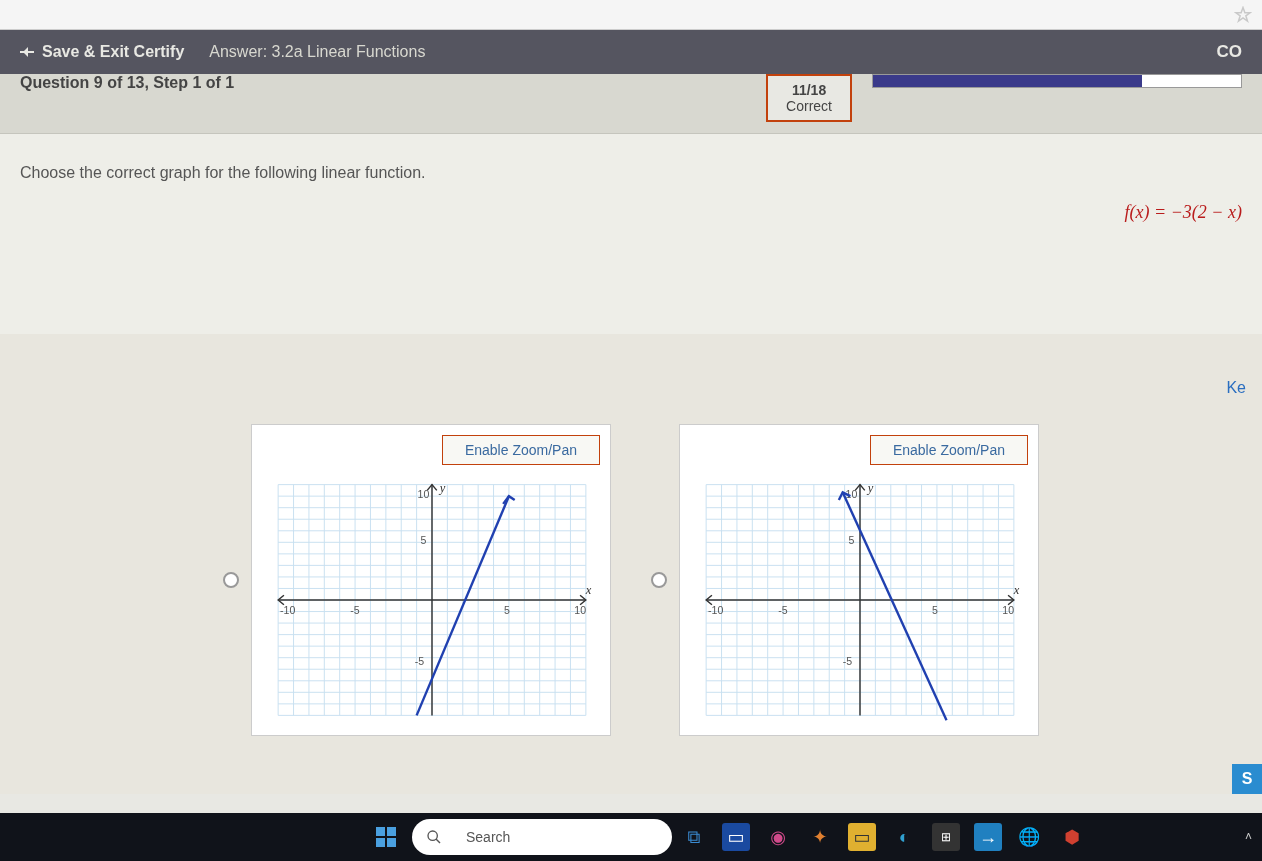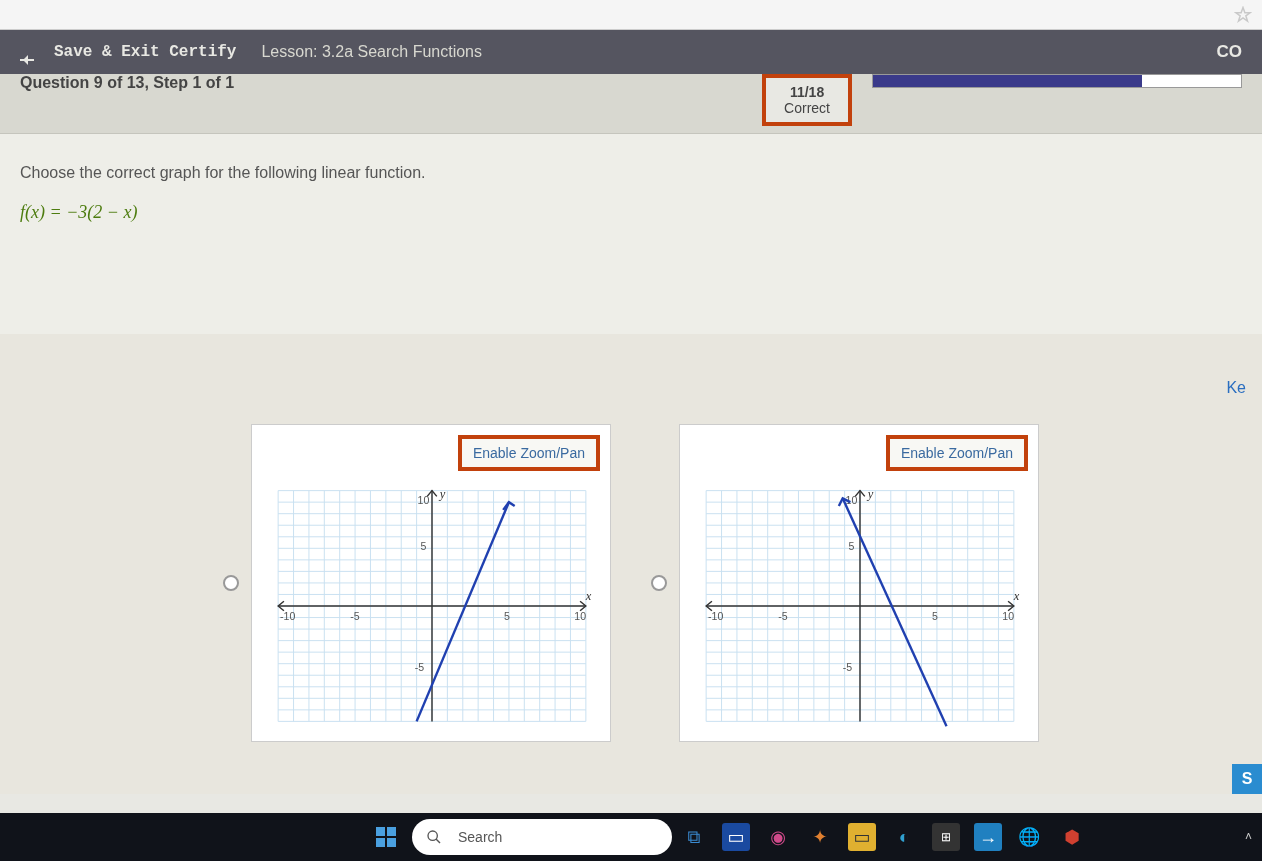--- a/index.html
+++ b/index.html
@@ -26,43 +26,42 @@
       height: 44px;
       background: #555560;
       display: flex;
       align-items: center;
       padding: 0 20px;
       gap: 25px;
       color: #e8e8e3;
     }
     .save-exit {
       display: flex;
-      align-items: flex-end;
-      gap: 20px;
+      align-items: center;
+      gap: 8px;
       font-weight: bold;
       font-size: 16px;
-      font-family: Liberation Mono, monospace;
     }
     .arrow-left { width:14px; height:2px; background:#e8e8e3; position:relative; }
     .arrow-left::before { content:''; position:absolute; left:-2px; top:-4px; border:5px solid transparent; border-right-color:#e8e8e3; }
     .lesson-title { font-size: 16px; color:#d8d8d0; }
     .co-text { margin-left:auto; font-weight:bold; font-size:17px; }
     .question-bar {
       height: 60px;
       background: #d8d8d0;
       display: flex;
       align-items: flex-start;
       padding: 0 20px;
       border-bottom: 1px solid #c5c5bd;
     }
     .question-title { font-weight:bold; color:#444; font-size:16px; }
     .score-block {
       margin-left:auto;
       background:#e8e8e3;
-      border:4px solid #c2410c;
+      border:2px solid #c2410c;
       padding:6px 18px;
       text-align:center;
       font-size:14px;
       color:#444;
     }
     .score-block .score { font-weight:bold; }
     .progress-wrap { 
       margin-left:20px;
       width:370px; height:14px; background:#fff; border:1px solid #999;
       position:relative;
@@ -70,21 +69,21 @@
     .progress-fill { 
       height:100%; background:#3a3a8a; width:73%; 
     }
     .content-area {
       background:#eeeee8;
       padding:30px 20px 0 20px;
       height:200px;
       position:relative;
     }
     .instruction { color:#555; font-size:16px; margin-bottom:20px; }
-    .formula { text-align:left; font-style:italic; font-size:18px; color:#4d7c0f; font-family: 'Times New Roman', serif;}
+    .formula { text-align:right; font-style:italic; font-size:18px; color:#b91c1c; font-family: 'Times New Roman', serif;}
     .answer-section {
       background:#e8e6de;
       padding:20px;
       height:460px;
       position:relative;
     }
     .answer-label { color:#666; font-size:15px; }
     .ke-label { position:absolute; right:16px; top:45px; color:#2a6ec0; font-size:16px; }
     .graphs-row {
       display:flex;
@@ -103,24 +102,24 @@
     .graph-panel {
       background:#fff;
       border:1px solid #ccc;
       width:360px;
       padding:10px;
       position:relative;
     }
     .zoom-btn {
       display:block;
       margin:0 0 10px auto;
-      border:4px solid #c2410c;
+      border:1px solid #c2410c;
       background:#f8f8f4;
       color:#3a6aa0;
-      padding:6px 11px;
+      padding:6px 22px;
       font-size:14px;
       cursor:pointer;
       width:max-content;
     }
     .graph-svg {
       width:340px; height:250px; display:block; margin:0 auto;
     }
     .submit-hint {
       position:absolute;
       right:0;
@@ -148,21 +147,21 @@
     }
     .tb-left { width:350px; }
     .search-pill {
       background:#fff;
       border-radius:24px;
       height:36px;
       width:260px;
       display:flex;
       align-items:center;
       padding:0 14px;
-      gap:16px;
+      gap:24px;
       color:#555;
       font-size:14px;
     }
     .start-btn {
       width:36px; height:36px; display:flex; align-items:center; justify-content:center;
     }
     .win-logo { display:grid; grid-template-columns:repeat(2,9px); grid-template-rows:repeat(2,9px); gap:2px;}
     .win-logo span{ background:#4aa0e0; }
     .tb-icons { display:flex; gap:14px; align-items:center; }
     .tb-icon { width:28px; height:28px; border-radius:4px; display:flex; align-items:center; justify-content:center; font-size:18px;}
@@ -180,21 +179,21 @@
   <svg class="browser-icon" viewBox="0 0 24 24">
       <path fill="none" stroke="#888" stroke-width="2" d="M12 2l2.5 7h7l-5.7 4.1 2.2 7L12 16l-6 4.1 2.2-7L2.5 9h7z"></path>
     </svg>
 </div>
 
 <div class="lesson-header">
   <div class="save-exit">
     <span class="arrow-left"></span>
     <span>Save &amp; Exit Certify</span>
   </div>
-  <div class="lesson-title">Lesson: 3.2a Search Functions</div>
+  <div class="lesson-title">Answer: 3.2a Linear Functions</div>
   <div class="co-text">CO</div>
 </div>
 
 <div class="question-bar">
   <div class="question-title">Question 9 of 13, Step 1 of 1</div>
   <div class="score-block">
     <div class="score">11/18</div>
     <div>Correct</div>
   </div>
   <div class="progress-wrap">

